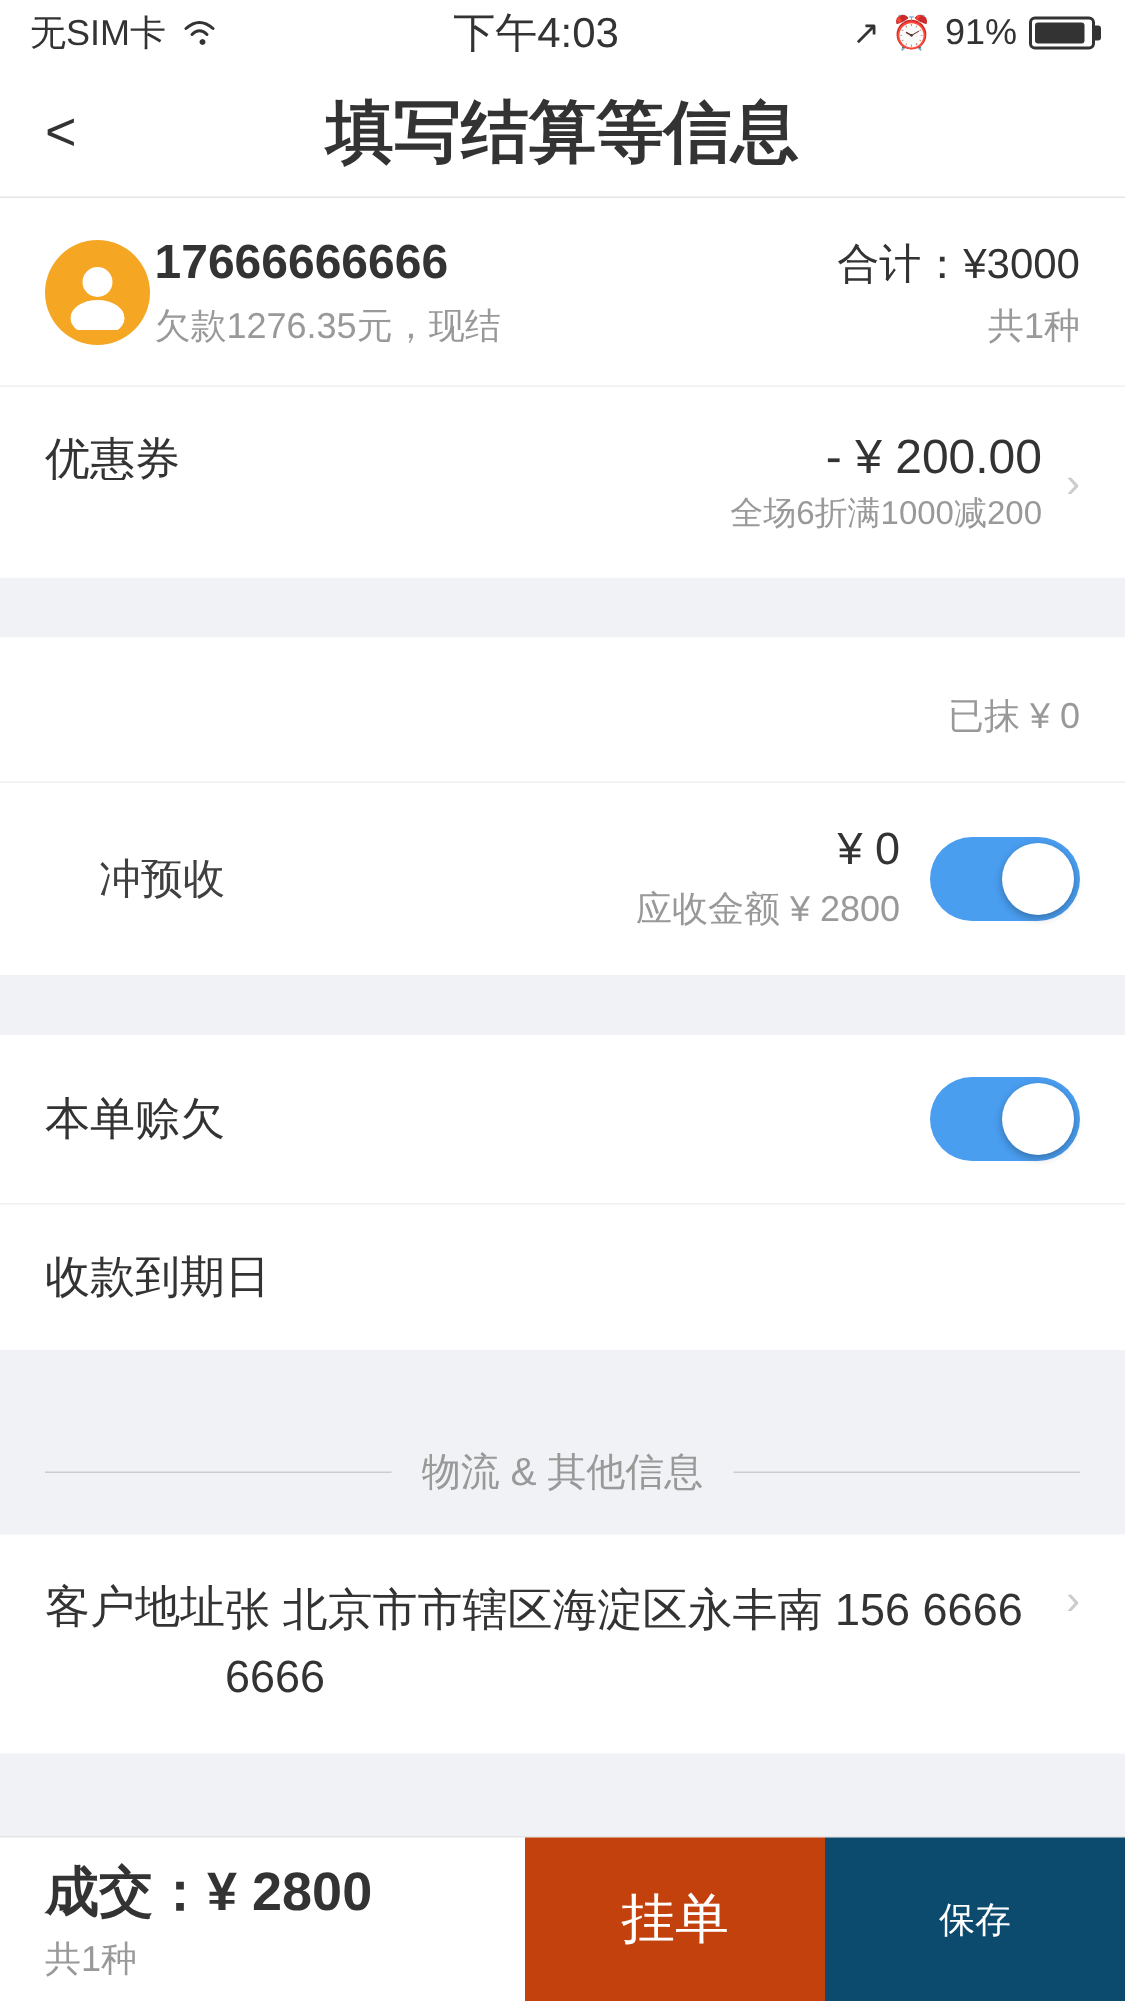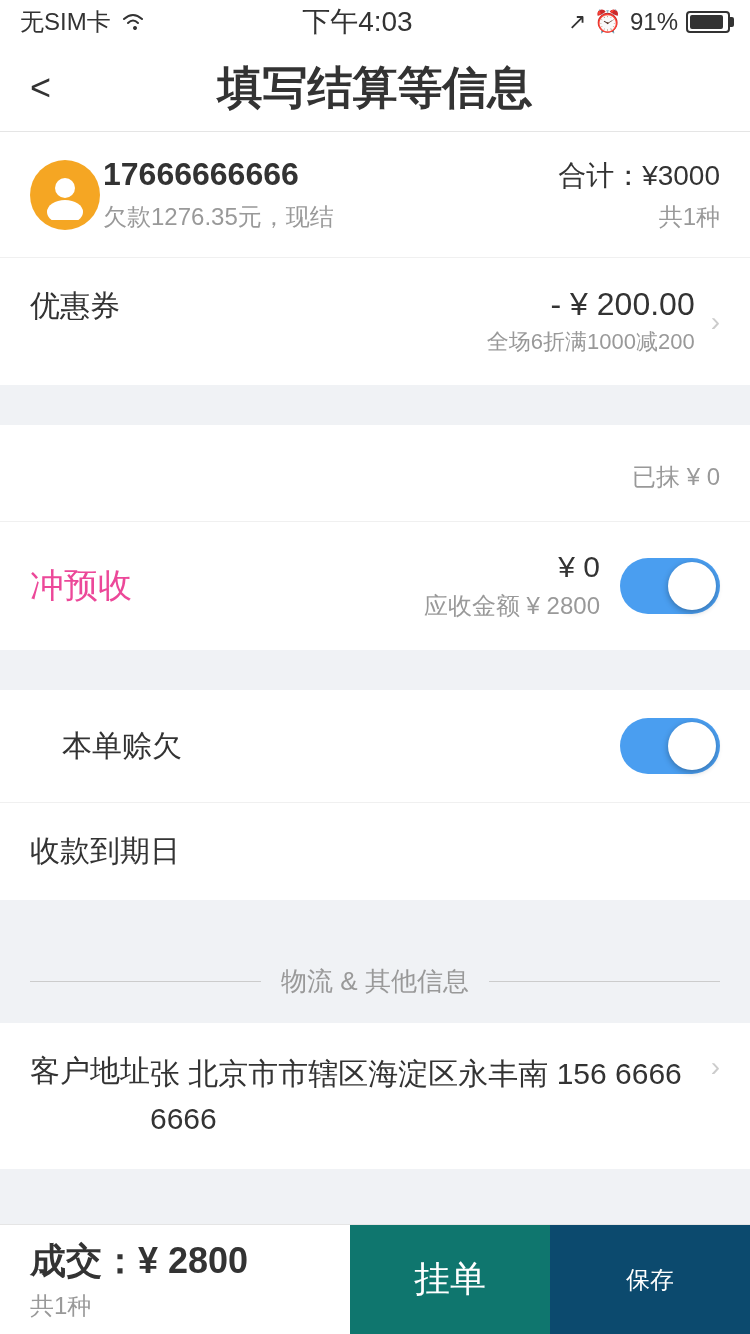--- a/index.html
+++ b/index.html
@@ -250,22 +250,23 @@
       background: #fff;
       padding: 28px 30px;
       border-top: 1px solid #f0f0f0;
     }
     .advance-row {
       display: flex;
       align-items: center;
       justify-content: space-between;
     }
     .advance-label {
-      font-size: 34px;
-      color: #ec4899;
+      font-size: 28px;
+      color: #404040;
+      margin-left: 36px;
     }
     .advance-right {
       display: flex;
       align-items: center;
       gap: 20px;
     }
     .advance-info {
       text-align: right;
     }
     .advance-amount {
@@ -296,21 +297,20 @@
       position: absolute;
       top: 4px;
       right: 4px;
       box-shadow: 0 2px 6px rgba(0,0,0,0.3);
     }
 
     
     .debt-section {
       background: #fff;
       padding: 28px 30px;
-      margin-left: 32px;
     }
     .debt-row {
       display: flex;
       align-items: center;
       justify-content: space-between;
     }
     .debt-label {
       font-size: 30px;
       color: #333;
     }
@@ -399,21 +399,21 @@
       font-weight: 600;
     }
     .bottom-count {
       font-size: 24px;
       color: #999;
       margin-top: 4px;
     }
     .btn-hang {
       width: 200px;
       height: 110px;
-      background: #0f766e;
+      background: #c2410c;
       display: flex;
       align-items: center;
       justify-content: center;
       font-size: 36px;
       color: #fff;
       cursor: pointer;
     }
     .btn-save {
       width: 200px;
       height: 110px;

